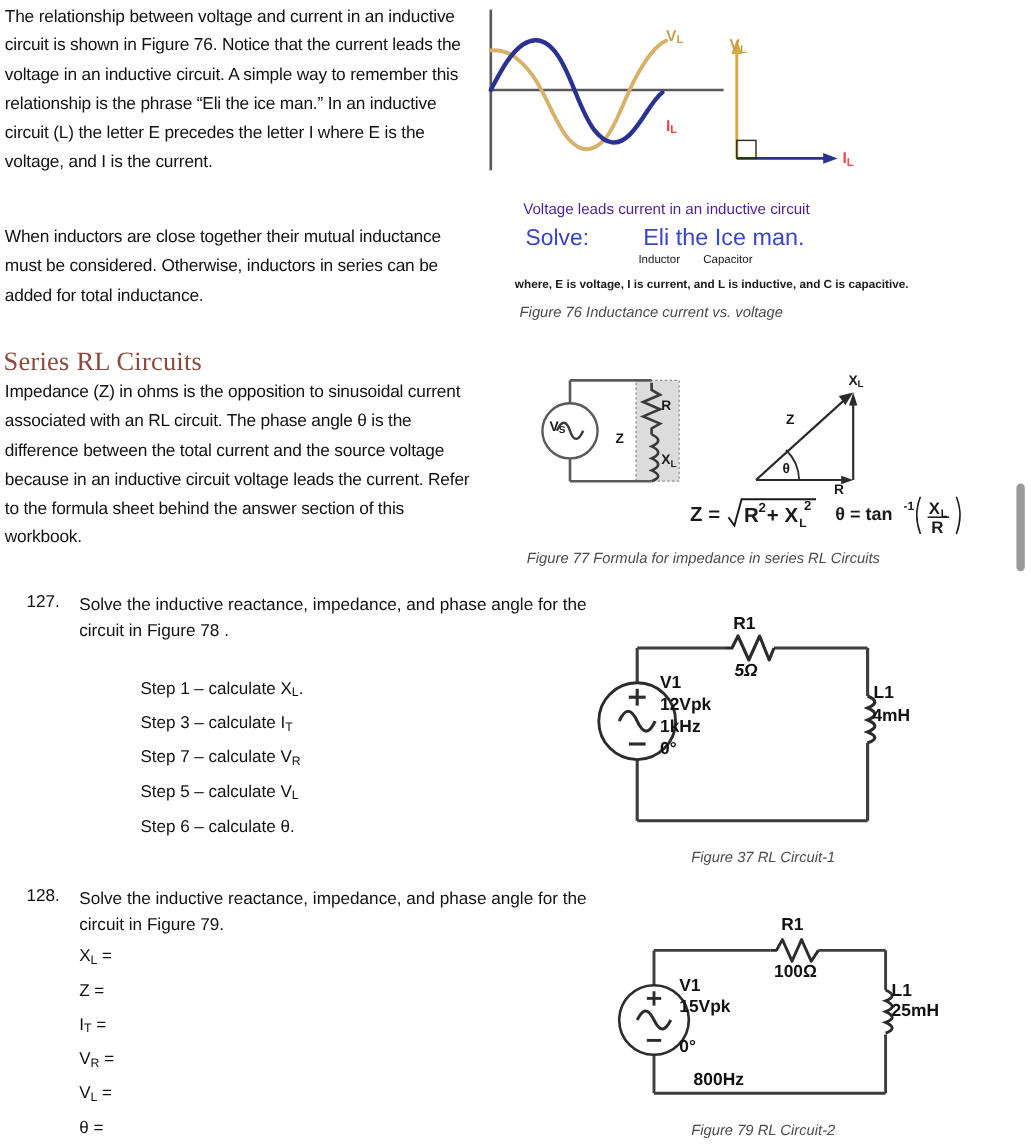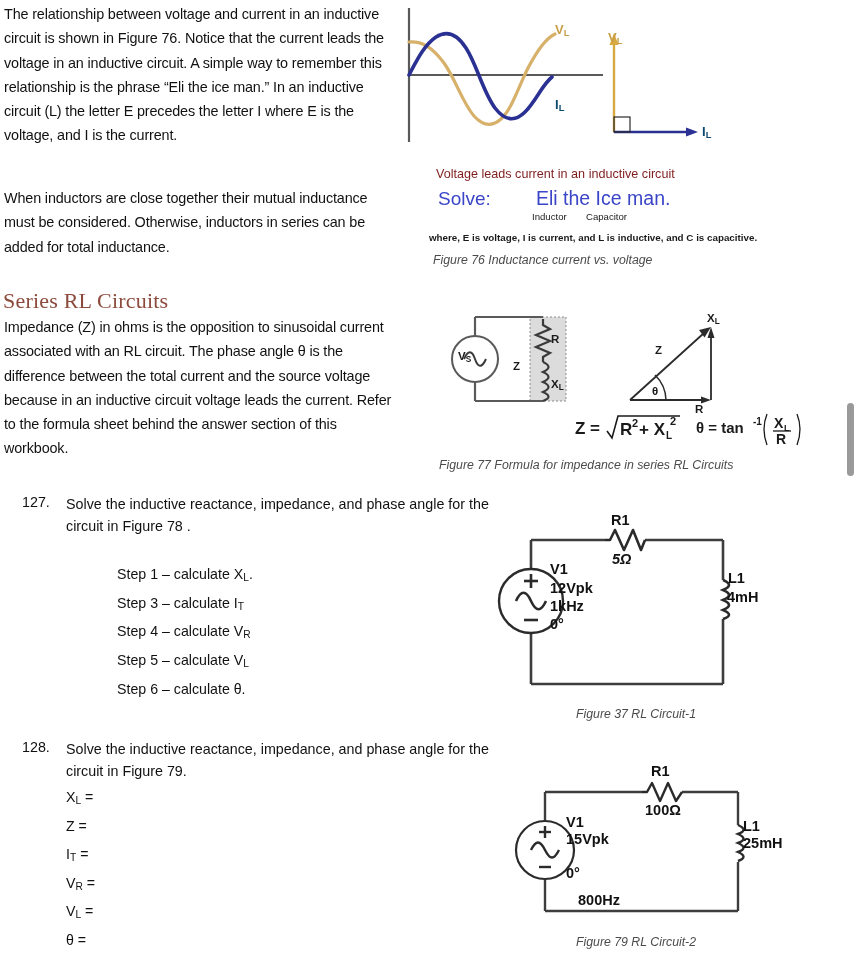--- a/index.html
+++ b/index.html
@@ -37,21 +37,21 @@
   
   .fig-caption {
     font-family: "Liberation Sans", sans-serif;
     font-style: italic;
     font-size: 12.3px;
     color: #4b4b4b;
     white-space: nowrap;
   }
   .cap-plain {
     font-size: 12.6px;
-    color: #7f1d1d;
+    color: #4c1d95;
     white-space: nowrap;
   }
   .hint-word {
     font-size: 19px;
     color: #3a45c8;
     white-space: nowrap;
   }
   .hint-phrase {
     font-size: 19.5px;
     color: #3a45c8;
@@ -102,21 +102,21 @@
     line-height: 17.5px;
   }
 
   
   .wave-lab {
     font-weight: bold;
     font-size: 13px;
     white-space: nowrap;
   }
   .gold { color: #c8a04a; }
-  .navy { color: #0c4a6e; }
+  .navy { color: #ef4444; }
 
   
   .f77-lab {
     font-weight: bold;
     font-size: 11.5px;
     color: #1a1a1a;
     white-space: nowrap;
   }
 
   
@@ -279,21 +279,21 @@
 </div>
 
 <div class="abs" style="left:117px; top:562px;">
   <div class="step-line">
     <span>Step 1 – calculate X</span><sub>L</sub><span>.</span>
   </div>
   <div class="step-line">
     <span>Step 3 – calculate I</span><sub>T</sub><span></span>
   </div>
   <div class="step-line">
-    <span>Step 4 – calculate V</span><sub>R</sub><span></span>
+    <span>Step 7 – calculate V</span><sub>R</sub><span></span>
   </div>
   <div class="step-line">
     <span>Step 5 – calculate V</span><sub>L</sub><span></span>
   </div>
   <div class="step-line">
     <span>Step 6 – calculate θ.</span><sub></sub><span></span>
   </div>
 </div>
 
 <div class="abs" style="left:500px; top:502px; width:359px; height:230px;">

